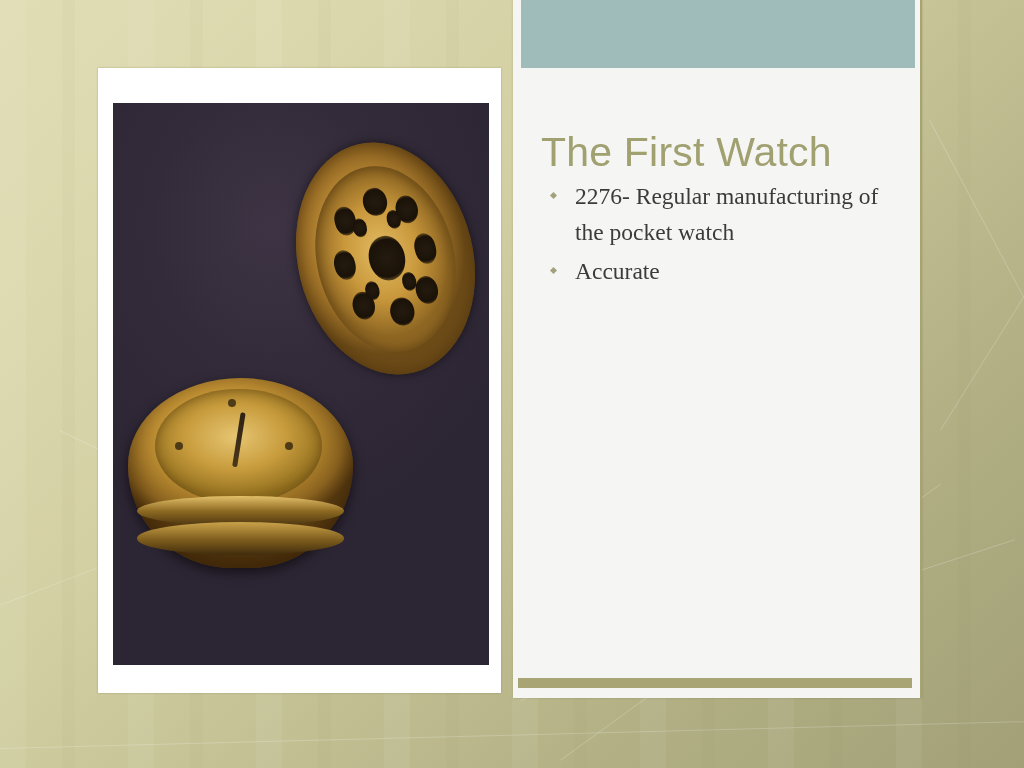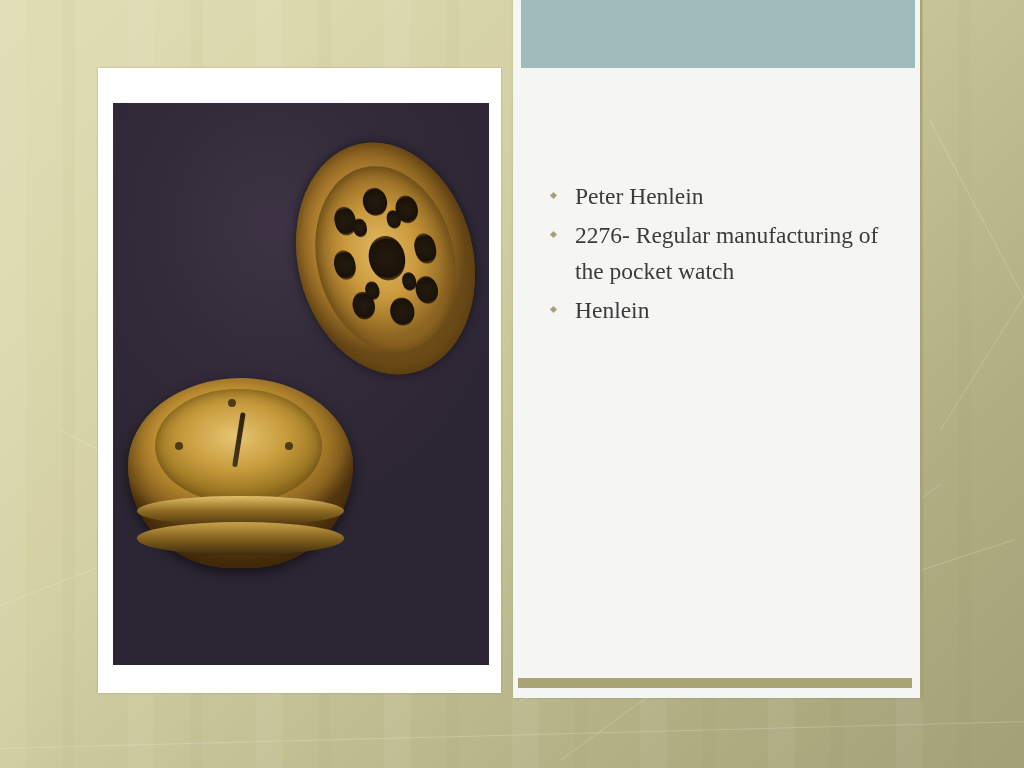--- a/index.html
+++ b/index.html
@@ -271,32 +271,29 @@
         <div class="watch-rim rim2"></div>
       </div>
 
     </div>
   </div>
 
   <div id="right-panel">
 
     <div id="header-band"></div>
 
+    <h1 id="slide-title">The First Watch</h1>
 
     <ul id="bullet-list">
-      <li>
-        <span class="bullet-marker"></span>
-        <span>Peter Henlein</span>
-      </li>
       <li>
         <span class="bullet-marker"></span>
         <span>2276- Regular manufacturing of the pocket watch</span>
       </li>
       <li>
         <span class="bullet-marker"></span>
-        <span>Henlein</span>
+        <span>Accurate</span>
       </li>
     </ul>
 
     <div id="bottom-accent"></div>
   </div>
 
 </div>
 
 </body></html>

